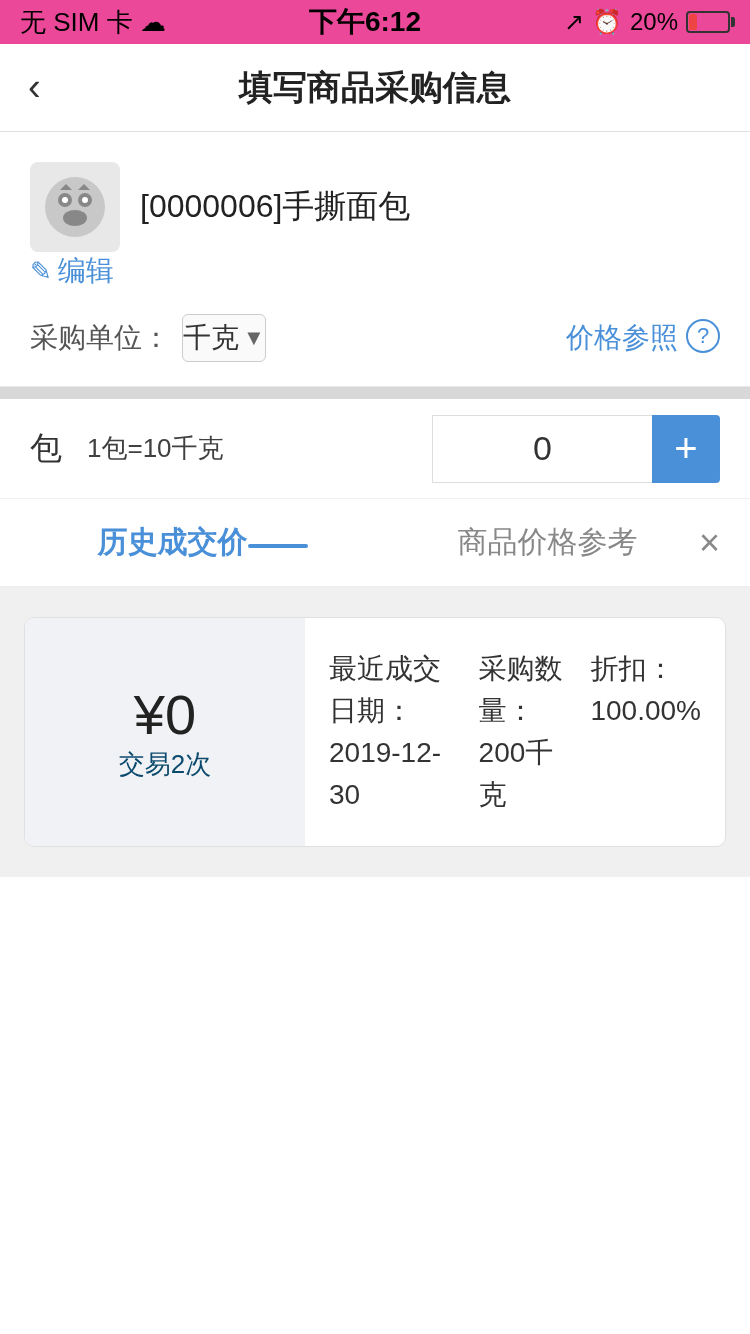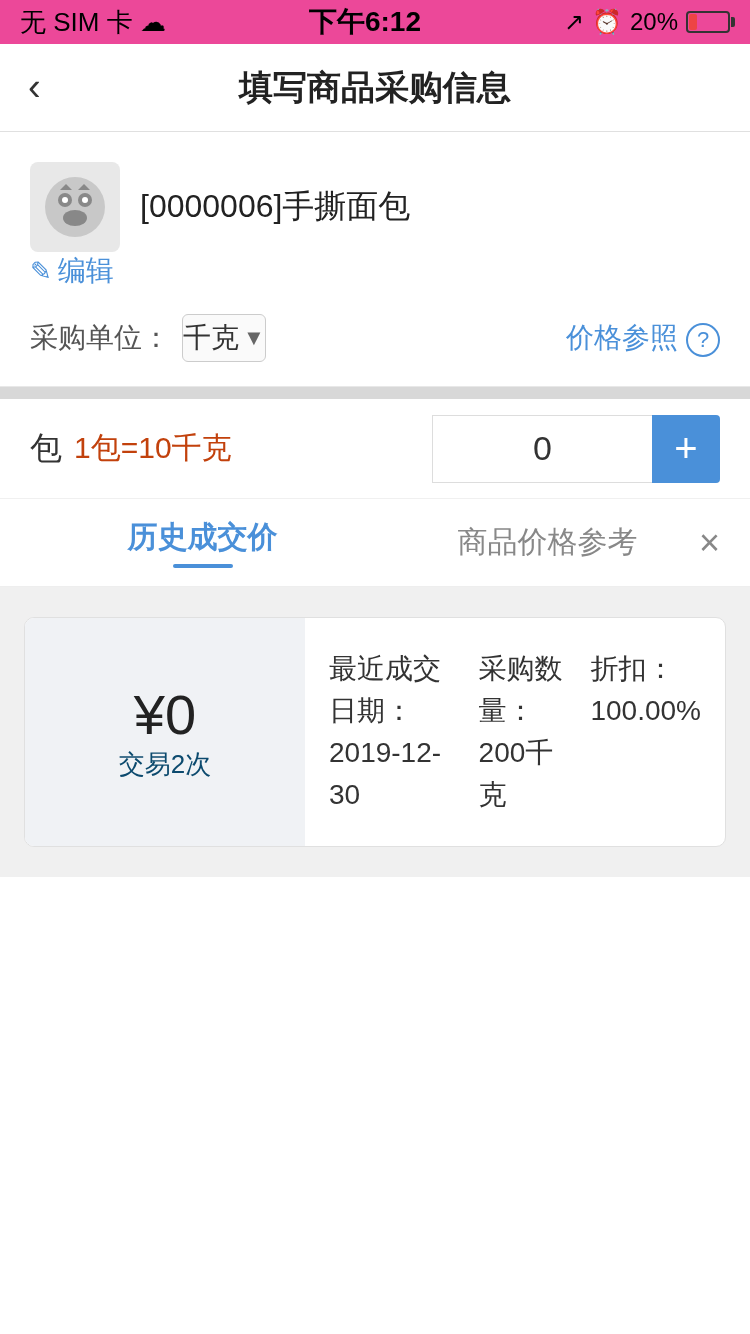--- a/index.html
+++ b/index.html
@@ -161,21 +161,21 @@
       font-size: 28px;
       color: #333;
       background: #fafafa;
     }
     .unit-select-arrow {
       font-size: 22px;
       color: #666;
     }
     .price-ref-btn {
       display: flex;
-      align-items: flex-end;
+      align-items: flex-start;
       gap: 8px;
       color: #4a90d9;
       font-size: 28px;
       cursor: pointer;
     }
     .question-circle {
       width: 34px;
       height: 34px;
       border: 2px solid #4a90d9;
       border-radius: 50%;
@@ -207,22 +207,23 @@
       display: flex;
       align-items: center;
       gap: 12px;
     }
     .unit-badge {
       font-size: 32px;
       color: #333;
       font-weight: 500;
     }
     .unit-sub-label {
-      font-size: 30px;
-      color: #c2410c;
+      font-size: 26px;
+      color: #404040;
+      margin-left: 13px;
     }
     .quantity-input-group {
       display: flex;
       align-items: center;
       gap: 0;
     }
     .quantity-input-box {
       width: 220px;
       height: 68px;
       border: 1px solid #ddd;
@@ -252,21 +253,21 @@
       display: flex;
       align-items: center;
       border-bottom: 1px solid #eee;
       padding: 0 30px;
       height: 88px;
       position: relative;
     }
     .tab-item {
       flex: 1;
       display: flex;
-      flex-direction: column;
+      flex-direction: row;
       align-items: center;
       justify-content: center;
       height: 88px;
       cursor: pointer;
       font-size: 30px;
       color: #888;
     }
     .tab-item.active {
       color: #4a90d9;
       font-weight: 600;

